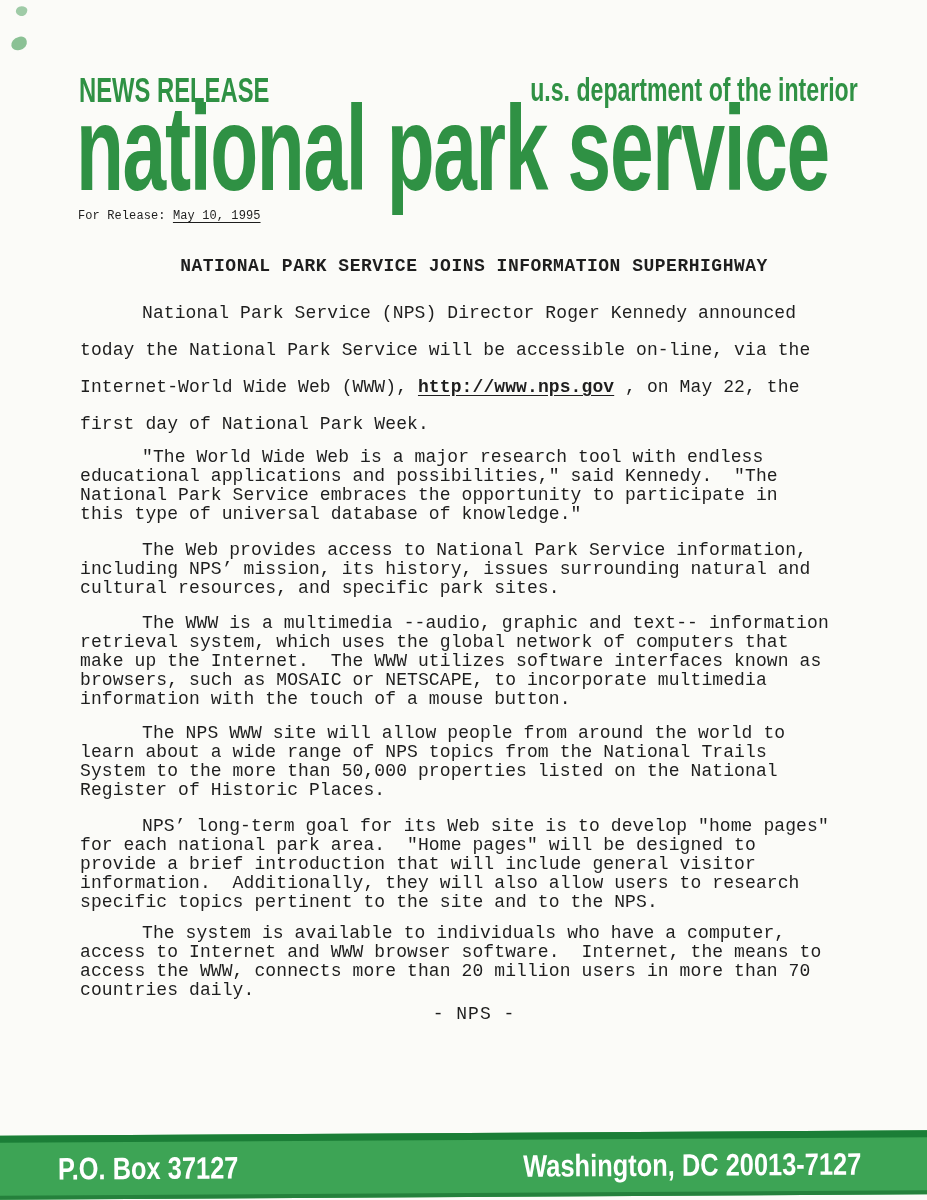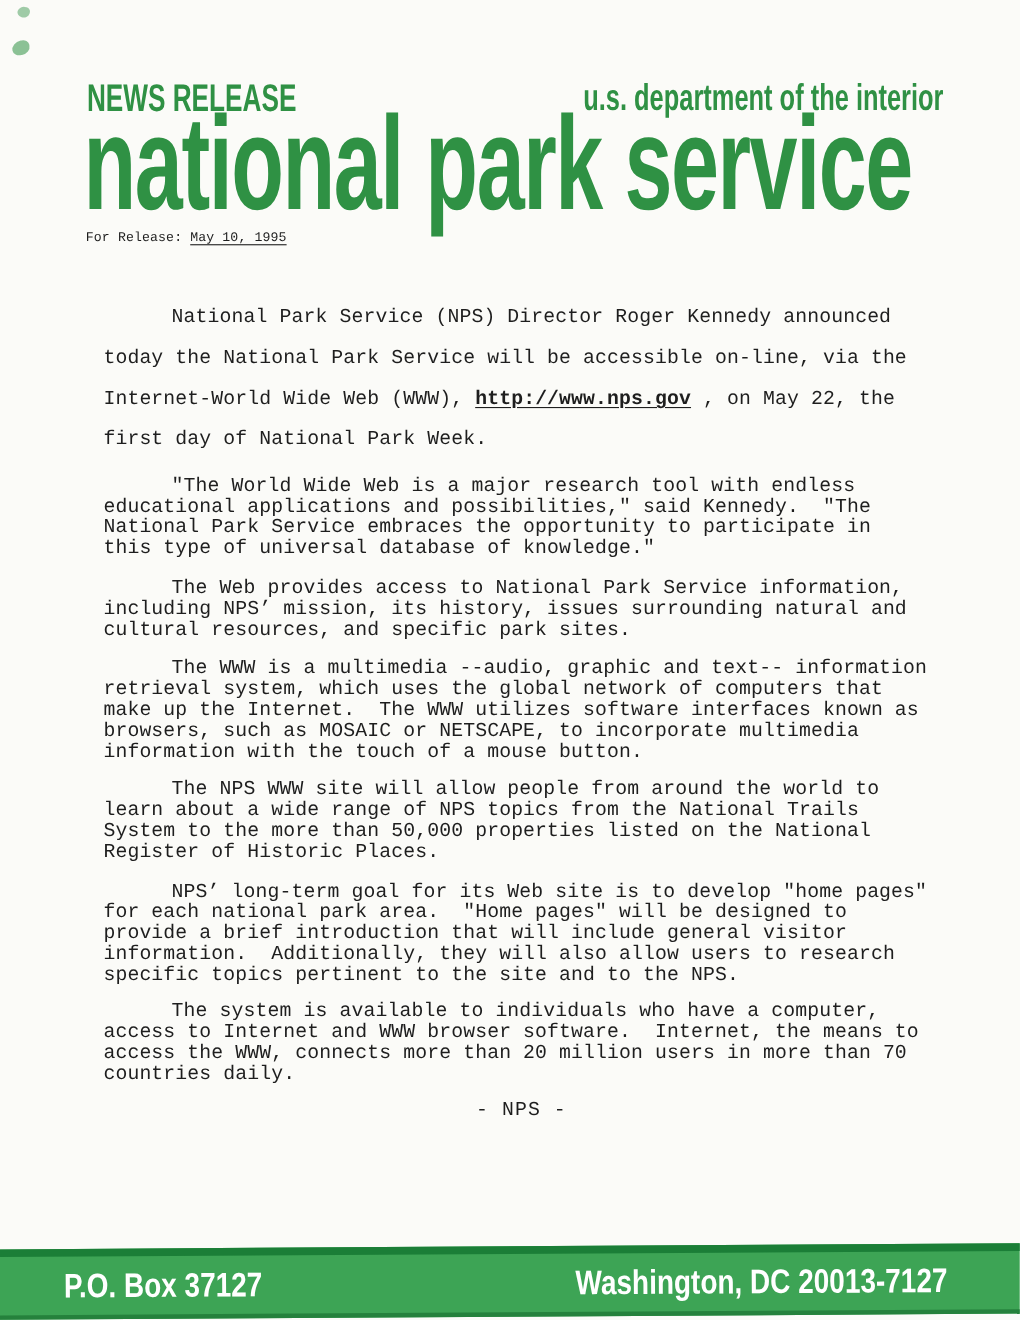--- a/index.html
+++ b/index.html
@@ -51,21 +51,21 @@
   
   .doc-body{
     position:absolute;left:80px;top:257px;width:788px;
     font-size:18px;letter-spacing:.1px;
   }
   .headline{
     margin:0 0 19px 0;font-size:18px;font-weight:bold;line-height:19px;
     text-align:center;letter-spacing:.5px;white-space:nowrap;
   }
   .p{
-    margin:14px;white-space:pre-wrap;line-height:19px;text-indent:62px;
+    margin:0;white-space:pre-wrap;line-height:19px;text-indent:62px;
   }
   .p.double{line-height:37px;}
   .mb5{margin-bottom:5px;}  .mb12{margin-bottom:12px;}
   .mb15{margin-bottom:15px;} .mb16{margin-bottom:16px;}
   .mb17{margin-bottom:17px;} .mb21{margin-bottom:21px;}
   .url{font-weight:bold;text-decoration:underline;text-underline-offset:3px;}
   .end-mark{margin-top:5px;text-align:center;line-height:19px;letter-spacing:1px;}
 
   
   .footer-bar{
@@ -93,20 +93,21 @@
   <div class="speck s2"></div>
 
   <div class="news-release">NEWS RELEASE</div>
   <div class="dept">u.s. department of the interior</div>
   <div class="agency">national park service</div>
 
   <div class="release-line"><span>For Release: </span><span class="date">May 10, 1995</span></div>
 
 
   <div class="doc-body">
+    <div class="headline">NATIONAL PARK SERVICE JOINS INFORMATION SUPERHIGHWAY</div>
 
     <p class="p double mb5"><span>National Park Service (NPS) Director Roger Kennedy announced
 today the National Park Service will be accessible on-line, via the
 Internet-World Wide Web (WWW), </span><span class="url">http://www.nps.gov</span><span> , on May 22, the
 first day of National Park Week.</span></p>
 
     <p class="p mb17">"The World Wide Web is a major research tool with endless
 educational applications and possibilities," said Kennedy.  "The
 National Park Service embraces the opportunity to participate in
 this type of universal database of knowledge."</p>

